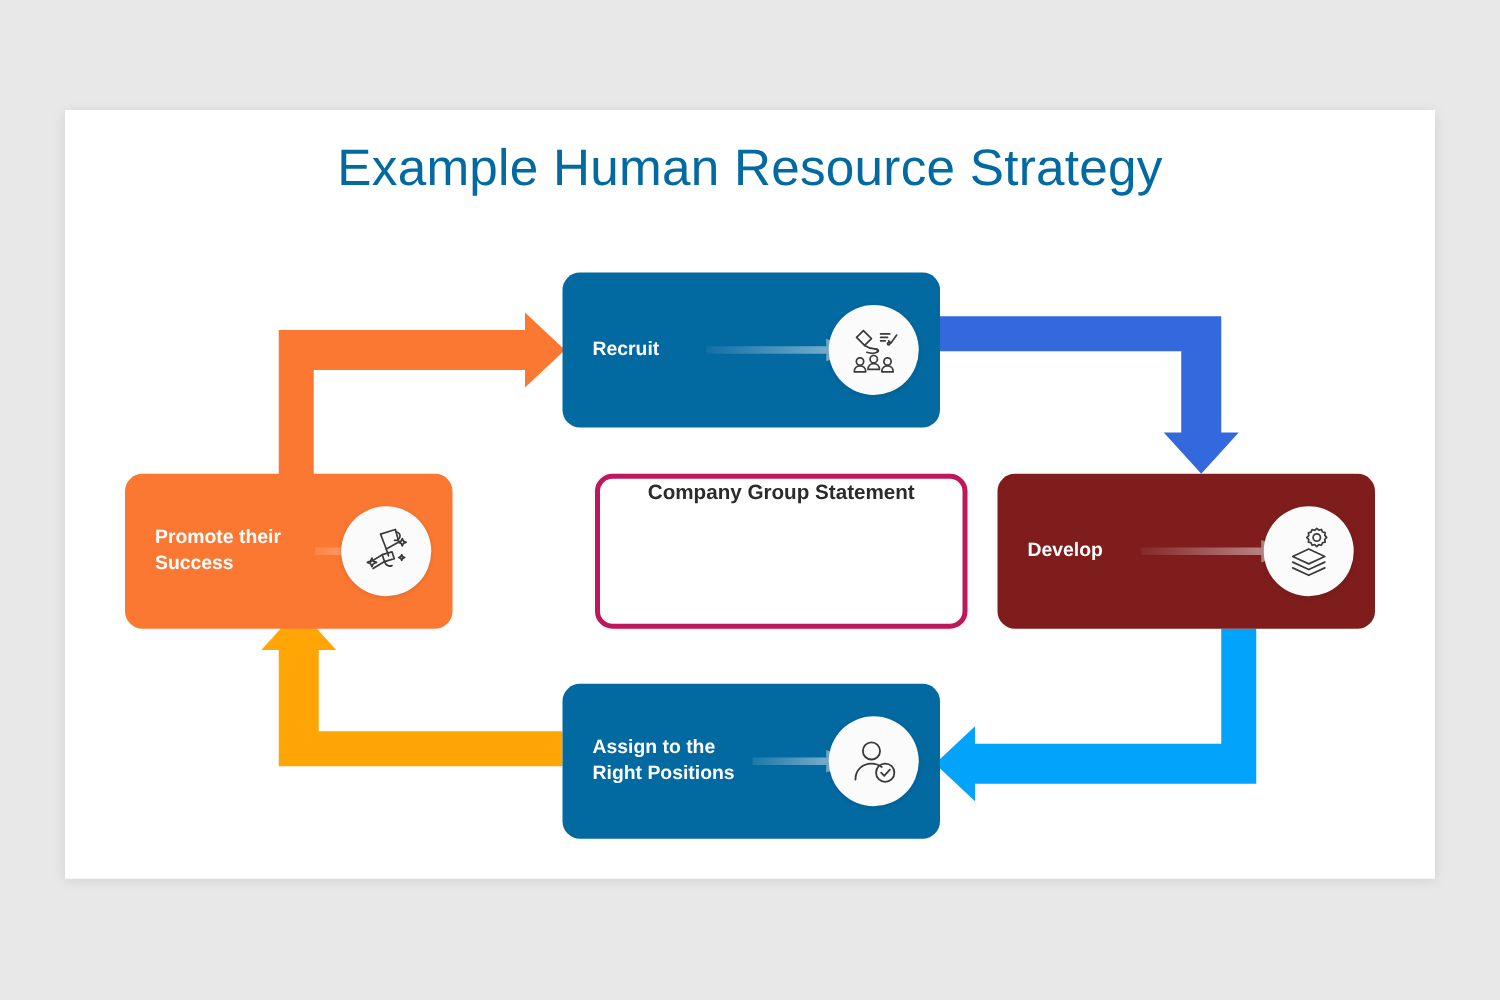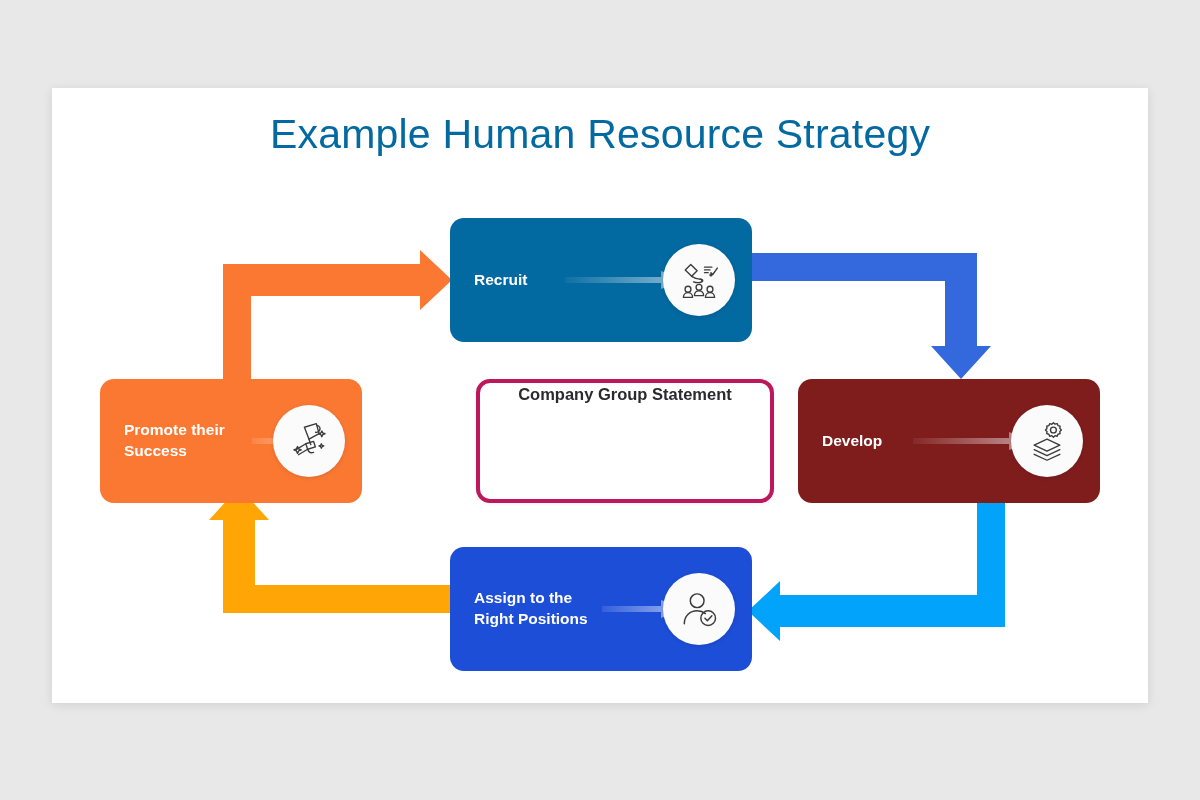--- a/index.html
+++ b/index.html
@@ -81,21 +81,21 @@
     display: flex;
     align-items: center;
     justify-content: center;
     box-shadow: 0 1px 4px rgba(0,0,0,0.12);
   }
   .icon-circle svg { display: block; }
 
   
   #node-recruit  { left: 398px; top: 130px; width: 302px; height: 124px; background: #0369a1; }
   #node-develop  { left: 746px; top: 291px; width: 302px; height: 124px; background: #7f1d1d; }
-  #node-assign   { left: 398px; top: 459px; width: 302px; height: 124px; background: #1d4ed8; }
+  #node-assign   { left: 398px; top: 459px; width: 302px; height: 124px; background: #0369a1; }
   #node-promote  { left:  48px; top: 291px; width: 262px; height: 124px; background: #fb7832; }
 
   
   #center-box {
     position: absolute;
     left: 400px;
     top: 291px;
     width: 298px;
     height: 124px;
     background: #ffffff;

